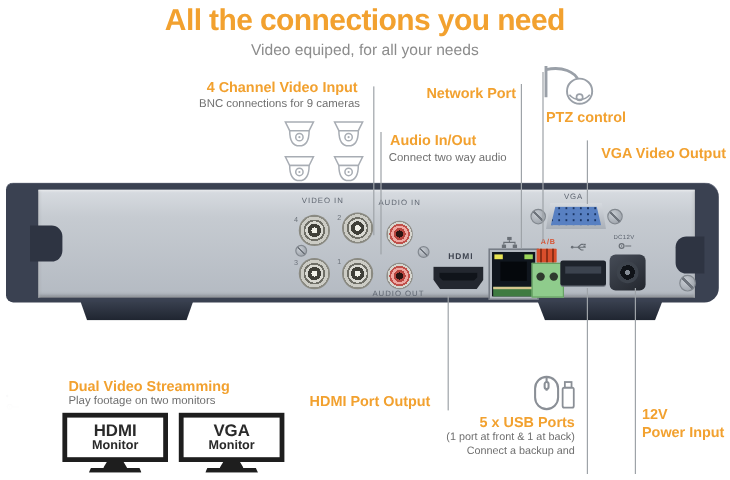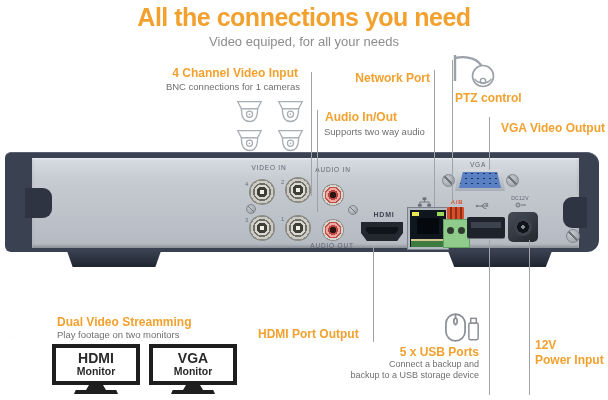--- a/index.html
+++ b/index.html
@@ -149,33 +149,33 @@
   <div class="abs leader" id="l-video"></div>
   <div class="abs leader" id="l-audio"></div>
   <div class="abs leader" id="l-network"></div>
   <div class="abs leader" id="l-ptz"></div>
   <div class="abs leader" id="l-vga"></div>
   <div class="abs leader" id="l-hdmi"></div>
   <div class="abs leader" id="l-usb"></div>
   <div class="abs leader" id="l-power"></div>
 
   <div class="abs co-label" id="co-video-label">4 Channel Video Input</div>
-  <div class="abs co-desc" id="co-video-desc">BNC connections for 1 cameras</div>
+  <div class="abs co-desc" id="co-video-desc">BNC connections for 9 cameras</div>
   <div class="abs co-label" id="co-audio-label">Audio In/Out</div>
-  <div class="abs co-desc" id="co-audio-desc">Supports two way audio</div>
+  <div class="abs co-desc" id="co-audio-desc">Connect two way audio</div>
   <div class="abs co-label" id="co-network-label">Network Port</div>
   <div class="abs co-label" id="co-ptz-label">PTZ control</div>
   <div class="abs co-label" id="co-vga-label">VGA Video Output</div>
   <div class="abs co-label" id="co-hdmi-label">HDMI Port Output</div>
   <div class="abs co-label" id="co-dual-label">Dual Video Streamming</div>
   <div class="abs co-desc" id="co-dual-desc">Play footage on two monitors</div>
   <div class="abs co-label" id="co-usb-label">5 x USB Ports</div>
   <div class="abs co-desc" id="co-usb-desc">
+    <div>(1 port at front &amp; 1 at back)</div>
     <div>Connect a backup and</div>
-    <div>backup to a USB storage device</div>
   </div>
   <div class="abs co-label" id="co-power-label">12V
 Power Input</div>
 
   <div class="abs" id="camera-grid">
     <svg width="37" height="27" viewBox="0 0 40 30" fill="none" stroke="#A8ADB4" stroke-width="1.4">
         <path d="M7 3 H33 L29 11 H11 Z" fill="#fff"></path>
         <path d="M11 11 C11 20 14 25 20 25 C26 25 29 20 29 11 Z" fill="#fff"></path>
         <circle cx="20" cy="17" r="3.4"></circle>
         <circle cx="20" cy="17" r="1" fill="#A8ADB4" stroke="none"></circle>

